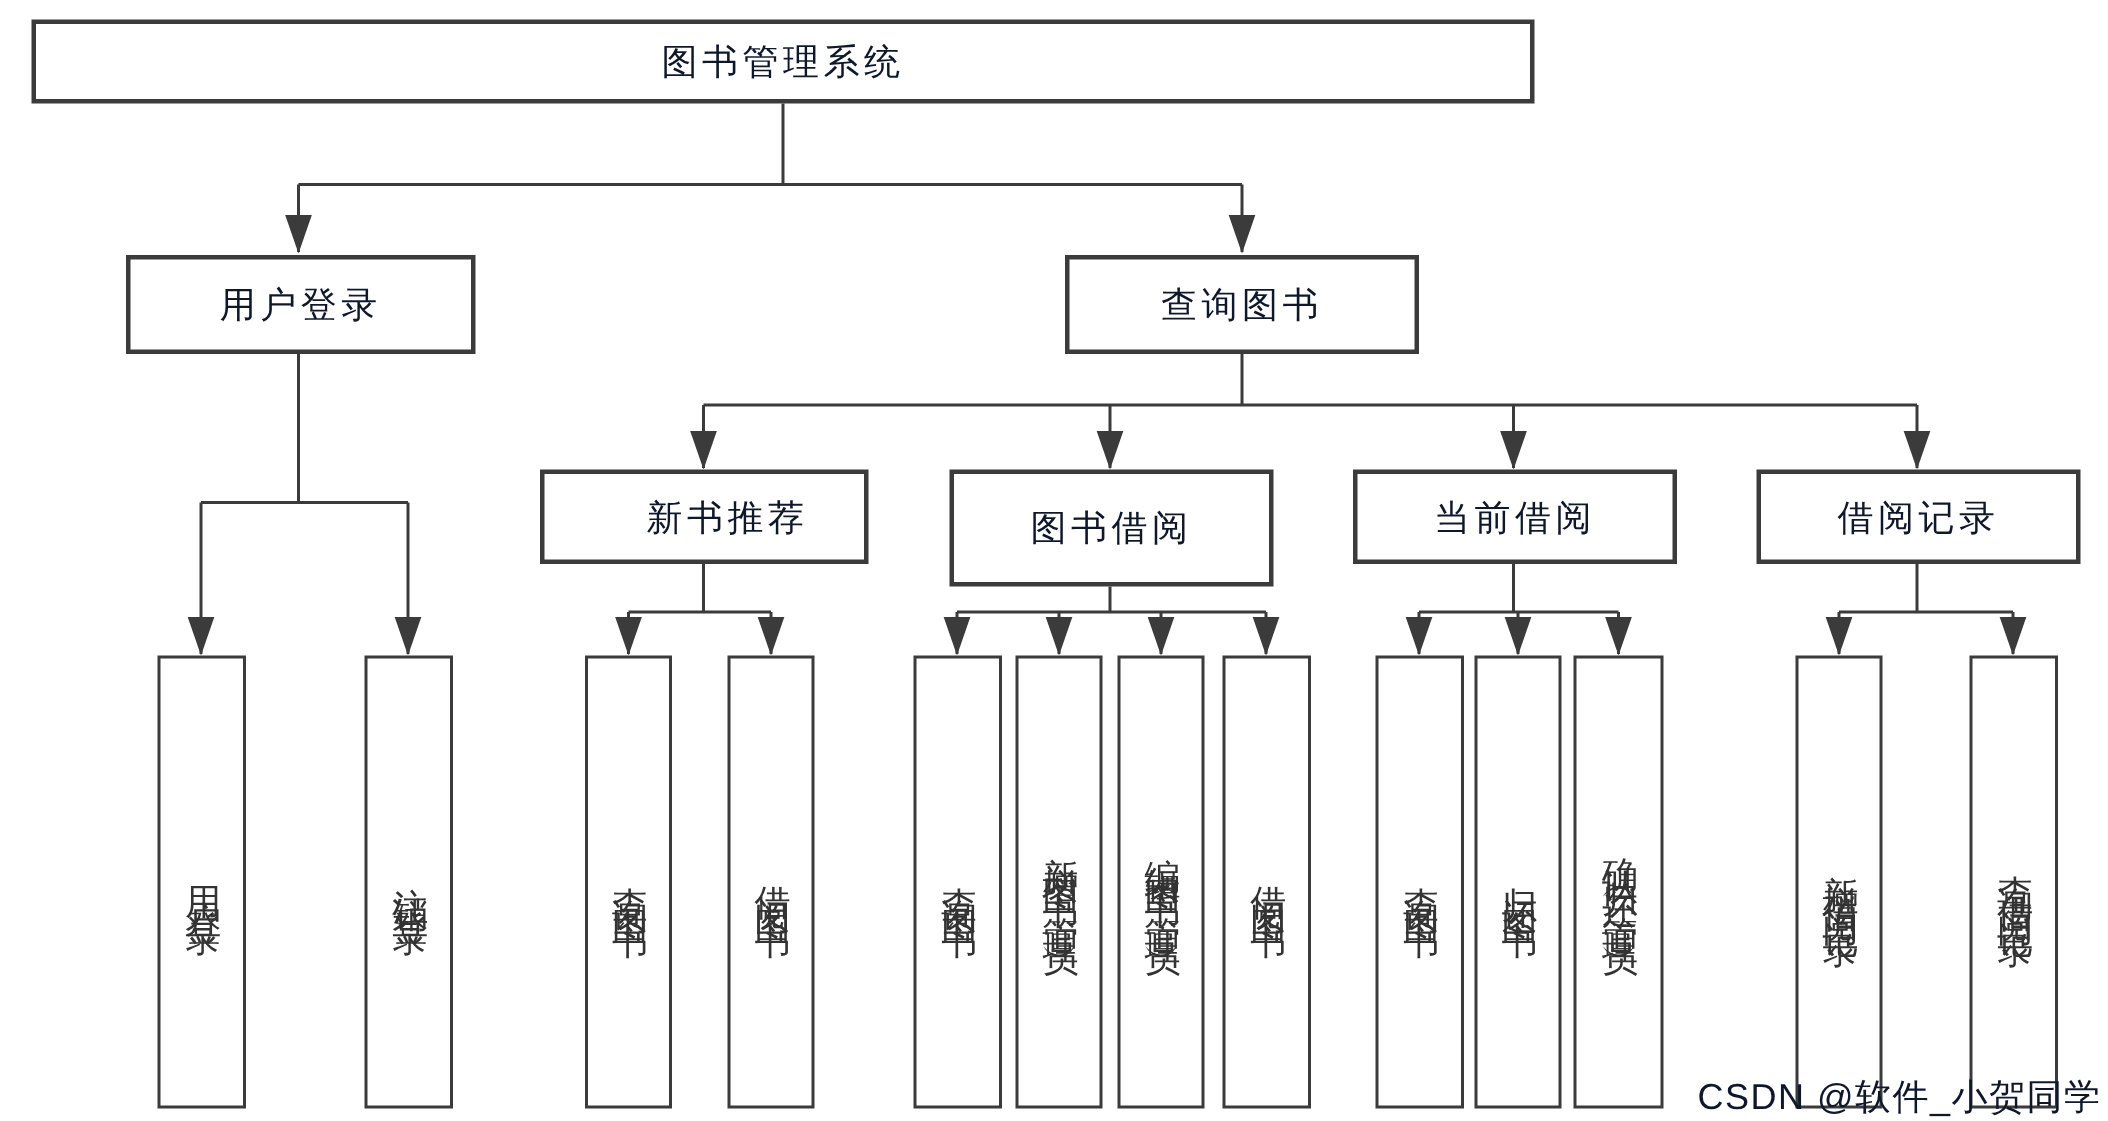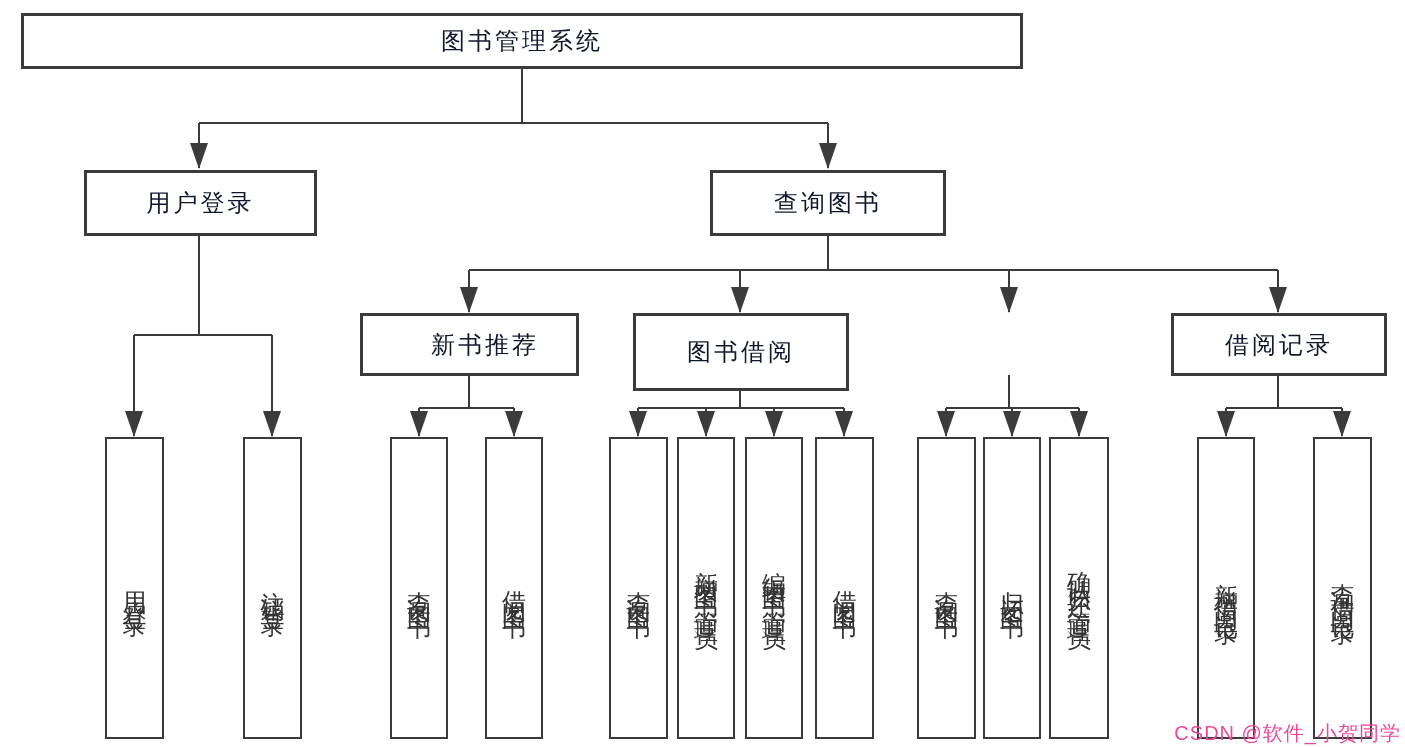--- a/index.html
+++ b/index.html
@@ -45,22 +45,22 @@
     text-orientation: mixed;
     font-size: 24px;
     letter-spacing: 8px;
     color: #333333;
     white-space: nowrap;
   }
   #watermark {
     position: absolute;
     right: 4px;
     bottom: 0px;
-    font-size: 20px;
-    color: #ec4899;
+    font-size: 24px;
+    color: #0f172a;
     letter-spacing: 1px;
     z-index: 10;
     white-space: nowrap;
   }
 </style>
 </head>
 <body>
 
 <div id="canvas">
 
@@ -124,20 +124,23 @@
   <div class="hbox" style="left:710px; top:170px; width:236px; height:66px;">
     <span>查询图书</span>
   </div>
 
   <div class="hbox" style="left:360px; top:313px; width:219px; height:63px;padding-left:31px;">
     <span>新书推荐</span>
   </div>
   <div class="hbox" style="left:633px; top:313px; width:216px; height:78px;">
     <span>图书借阅</span>
   </div>
+  <div class="hbox" style="left:902px; top:313px; width:216px; height:63px;">
+    <span>当前借阅</span>
+  </div>
   <div class="hbox" style="left:1171px; top:313px; width:216px; height:63px;">
     <span>借阅记录</span>
   </div>
 
   <div class="vbox" style="left:105px; width:59px;">
     <span class="vlabel">用户登录</span>
   </div>
   <div class="vbox" style="left:243px; width:59px;">
     <span class="vlabel">注销登录</span>
   </div>

